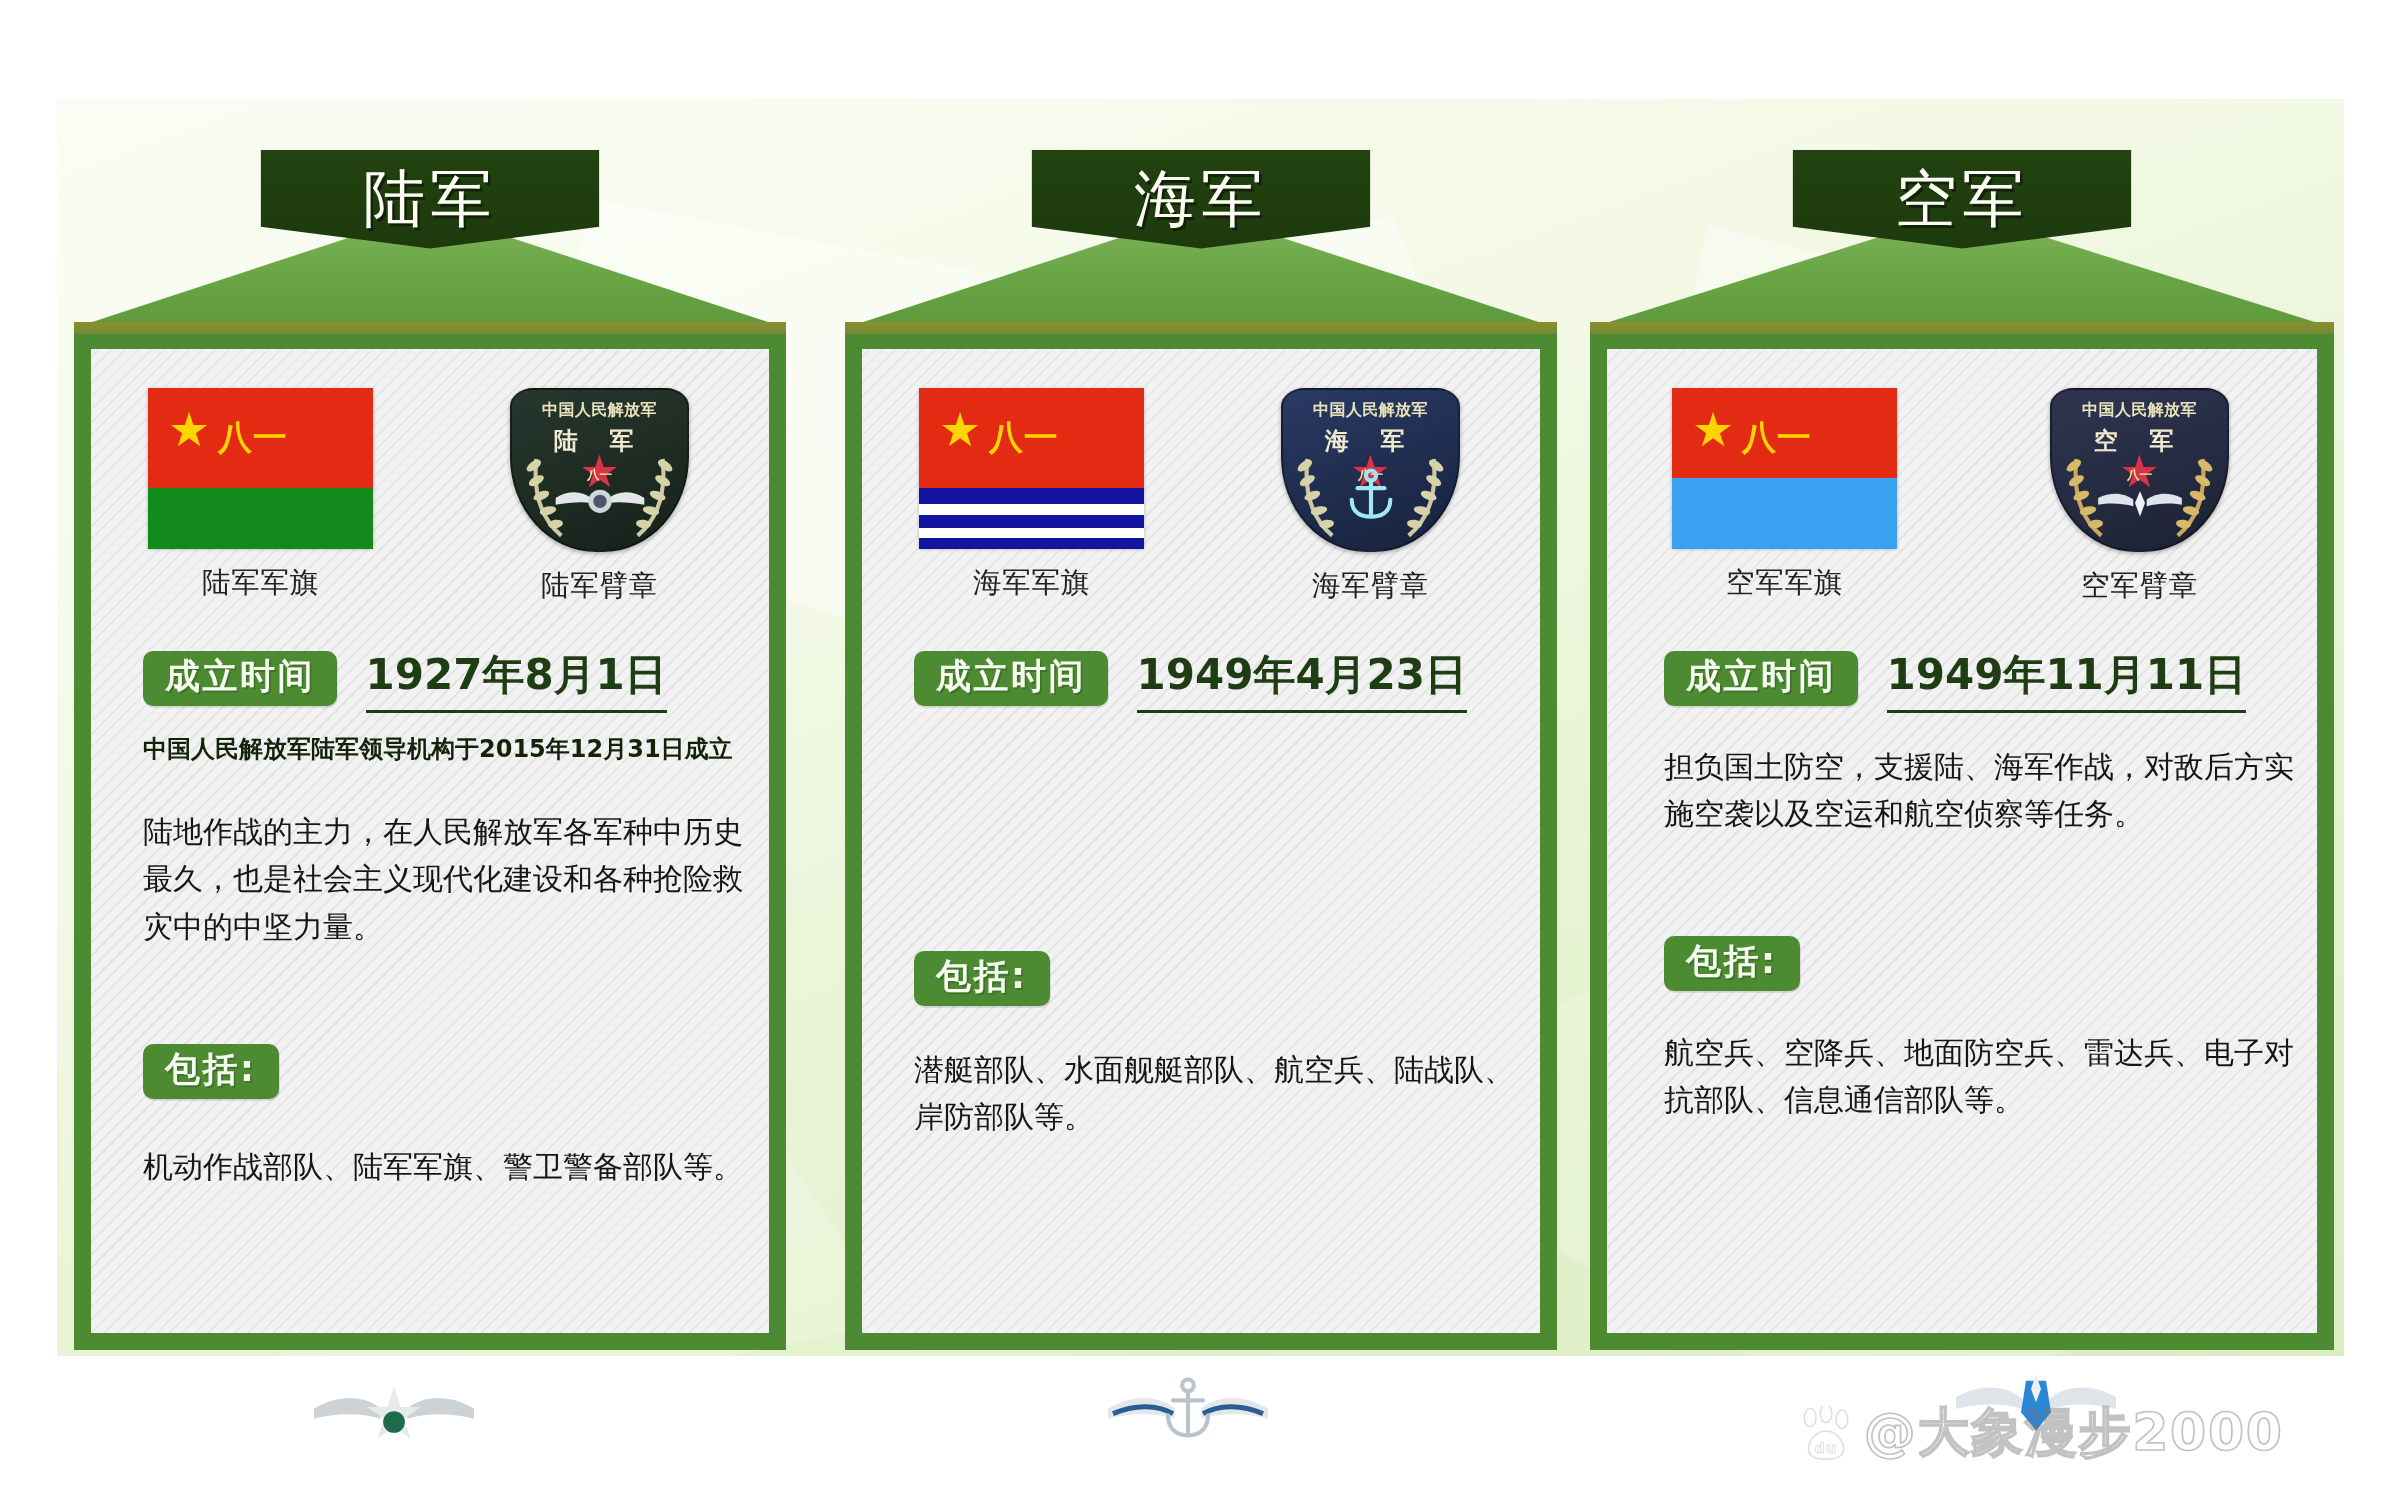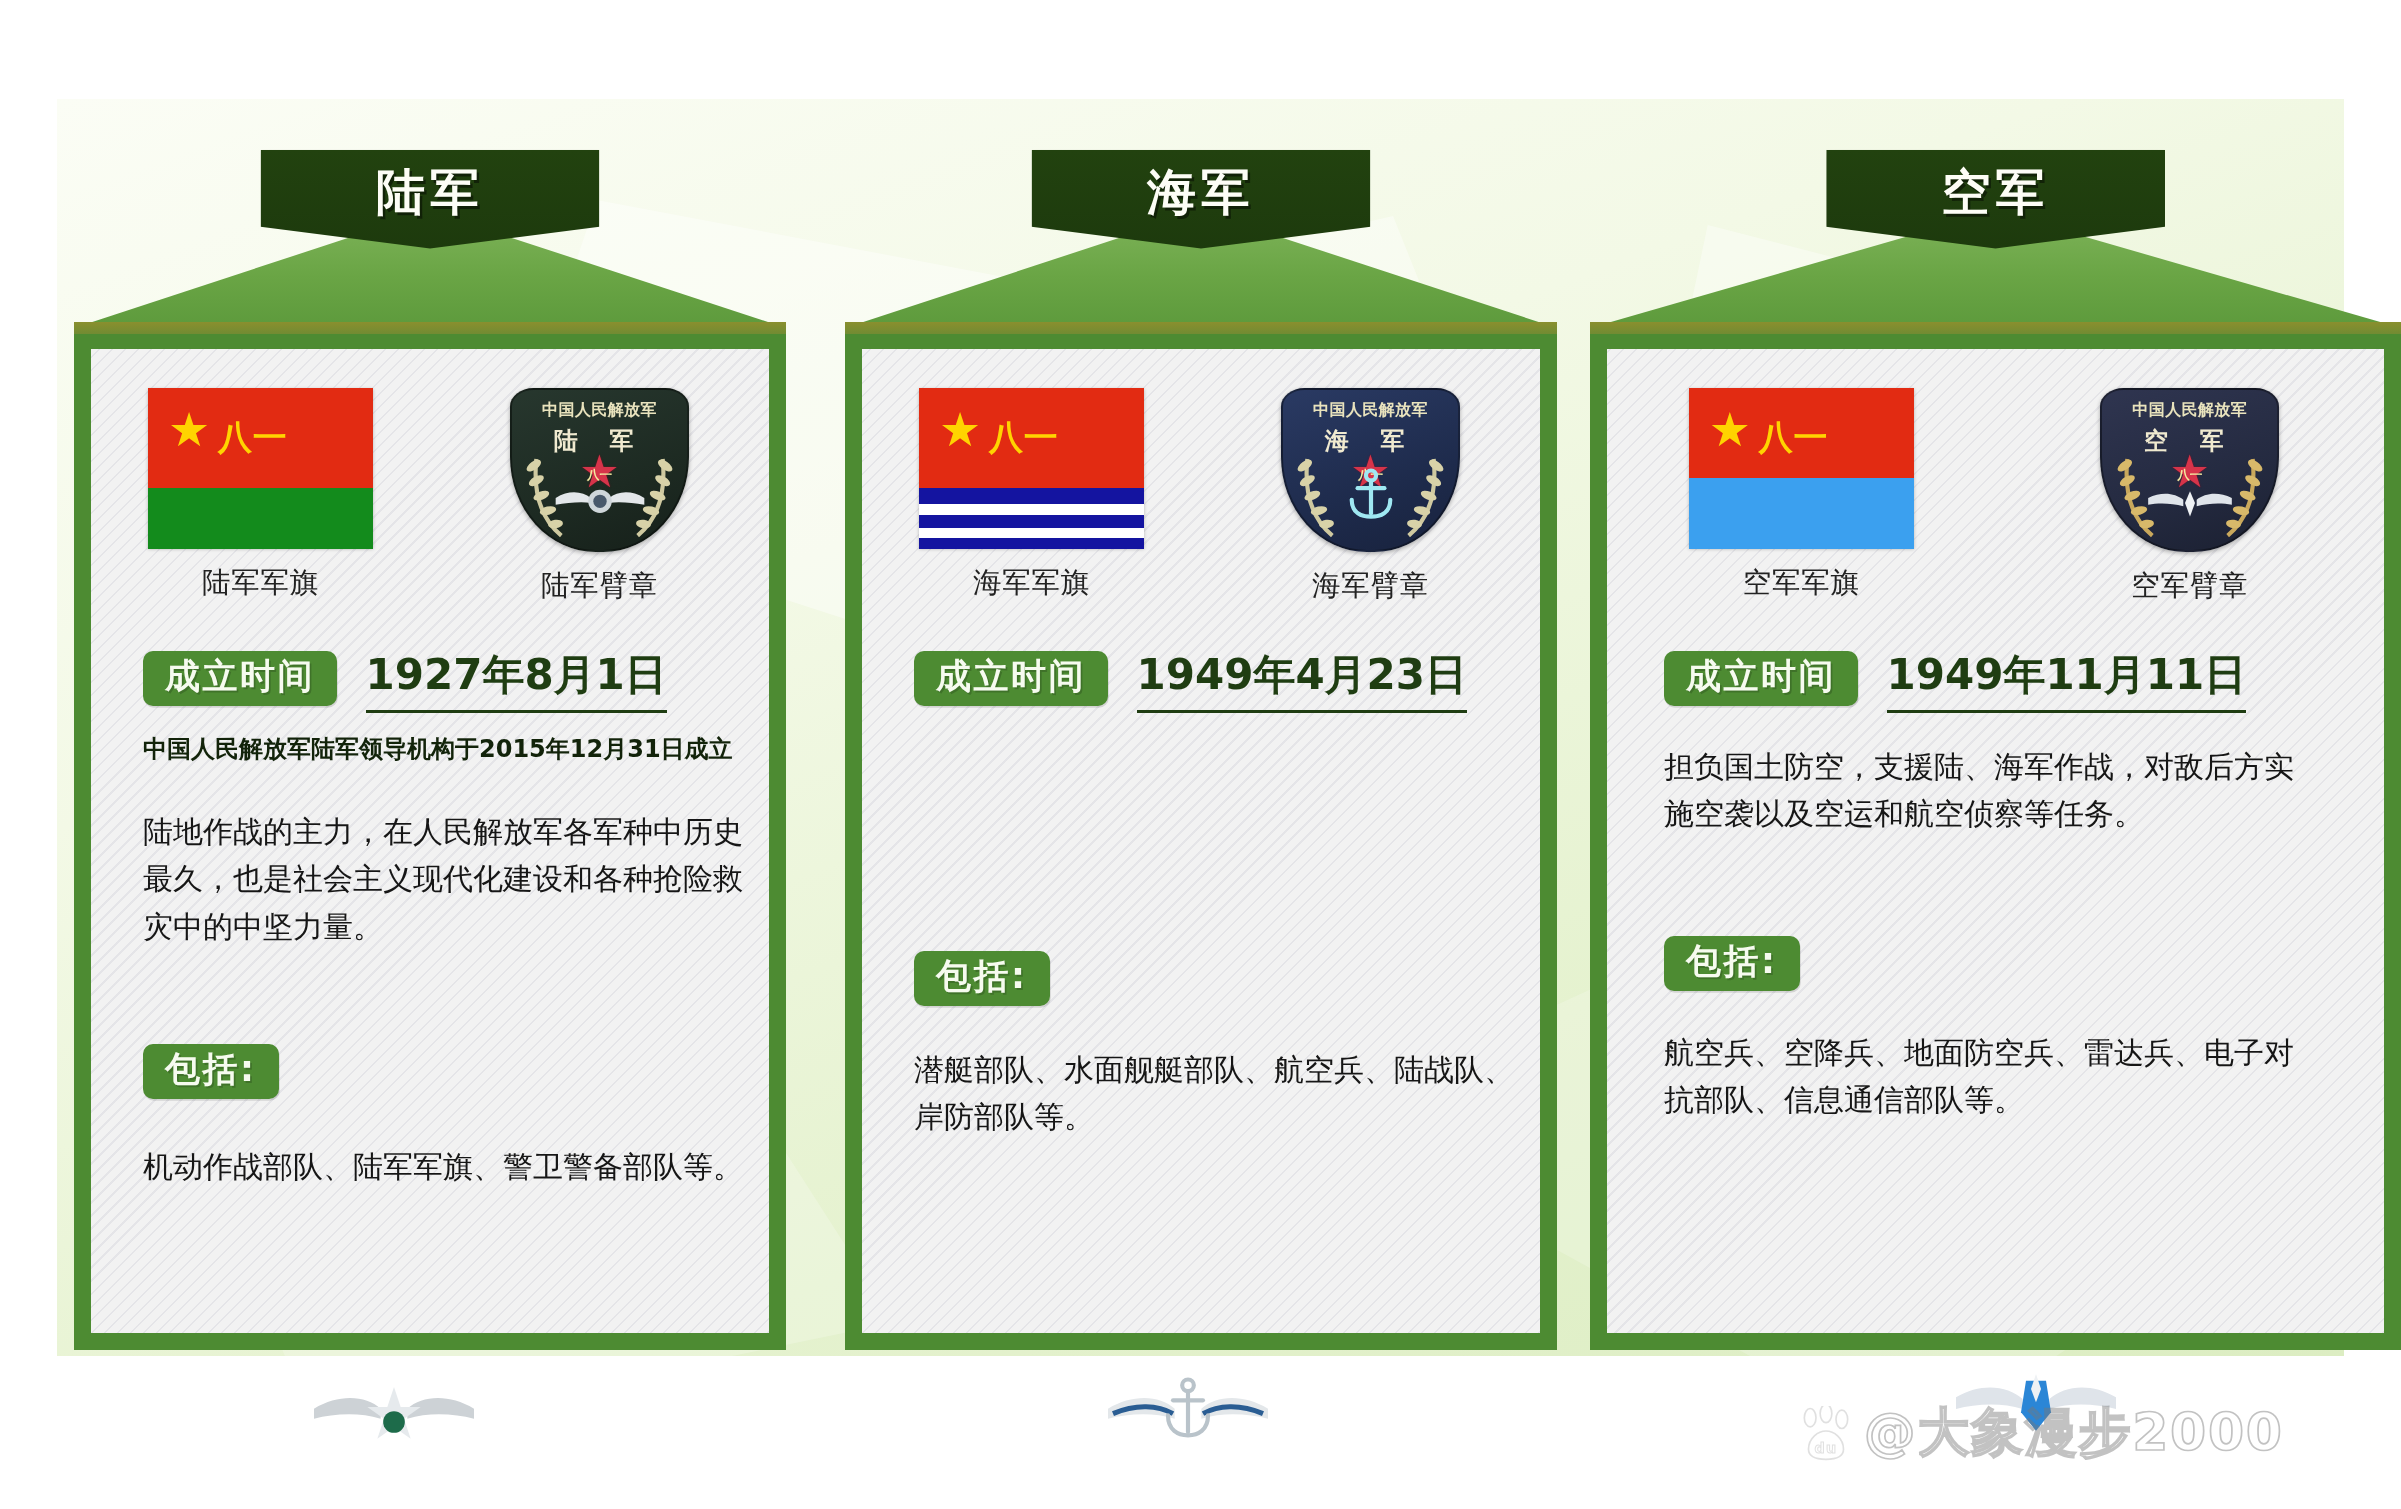--- a/index.html
+++ b/index.html
@@ -25,21 +25,21 @@
   .poly2{ left:436px; top:101px; width:519px; height:436px; clip-path:polygon(20% 0,100% 18%,78% 100%,0 70%); background:rgba(255,255,255,.42); }
   .poly3{ left:989px; top:117px; width:469px; height:436px; clip-path:polygon(0 18%,74% 0,100% 70%,30% 100%); background:rgba(255,255,255,.40); }
   .poly4{ left:1592px; top:126px; width:587px; height:452px; clip-path:polygon(10% 0,100% 30%,86% 100%,0 62%); background:rgba(255,255,255,.38); }
   .poly5{ left:84px; top:754px; width:754px; height:587px; clip-path:polygon(0 30%,60% 0,100% 80%,24% 100%); background:rgba(255,255,255,.22); }
   .poly6{ left:1257px; top:796px; width:1005px; height:553px; clip-path:polygon(0 40%,48% 0,100% 52%,60% 100%); background:rgba(255,255,255,.20); }
 
   
   .card{ position:absolute; top:126px; width:712px; height:1230px; }
   .card.c1{ left:74px; }
   .card.c2{ left:845px; }
-  .card.c3{ left:1590px; width:811px; }
+  .card.c3{ left:1590px; width:744px; }
 
   
   .roof{
     position:absolute; left:0; top:85px; width:100%; height:117px;
     background:linear-gradient(180deg,#7fb45a 0%,#6aa545 55%,#5d9a3c 100%);
     clip-path:polygon(50% 0,100% 100%,0 100%);
   }
   .roof-strip{
     position:absolute; left:0; top:196px; width:100%; height:13.4px;
     background:linear-gradient(180deg,#8a8f2e 0%,#6f8b33 100%);
@@ -48,21 +48,21 @@
   
   .banner{
     position:absolute; left:50%; top:23.5px; transform:translateX(-50%);
     width:339px; height:99px;
     background:linear-gradient(180deg,#22420f 0%,#1d3a0d 100%);
     clip-path:polygon(0 0,100% 0,100% 78%,50% 100%,0 78%);
     box-shadow:0 3.4px 8.4px rgba(0,0,0,.22);
     display:flex; align-items:flex-start; justify-content:center;
   }
   .banner-text{
-    color:#fdfdf6; font-size:49px; font-weight:700; letter-spacing:5px;
+    color:#fdfdf6; font-size:62px; font-weight:400; letter-spacing:5px;
     line-height:1; margin-top:18.4px;
     text-shadow:2.5px 2.5px 0 rgba(0,0,0,.45);
   }
 
   
   .panel{
     position:absolute; left:0; top:208px; width:100%; height:1016px;
     border:17px solid #4d8b32;
     background:
       repeating-linear-gradient(-45deg,rgba(120,120,150,.11) 0 1.7px,rgba(0,0,0,0) 1.7px 9.2px),

